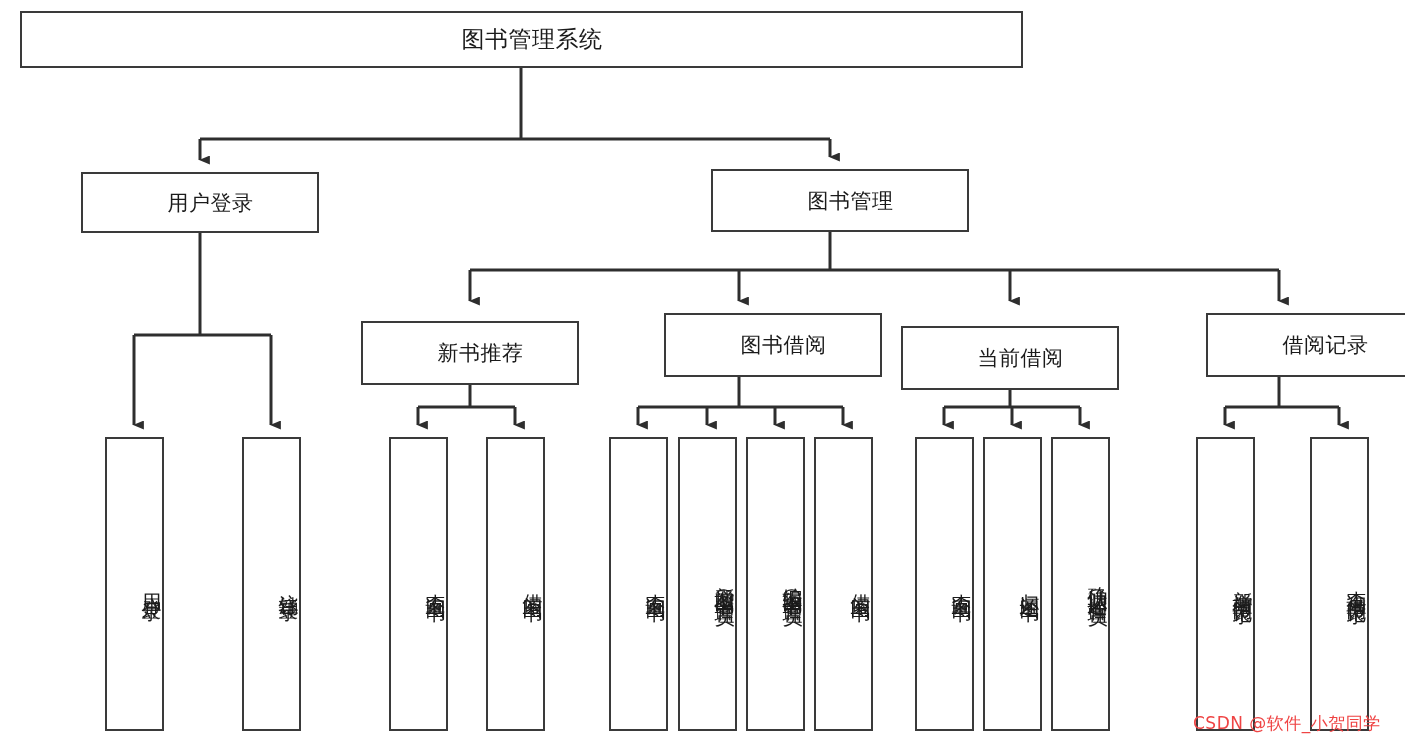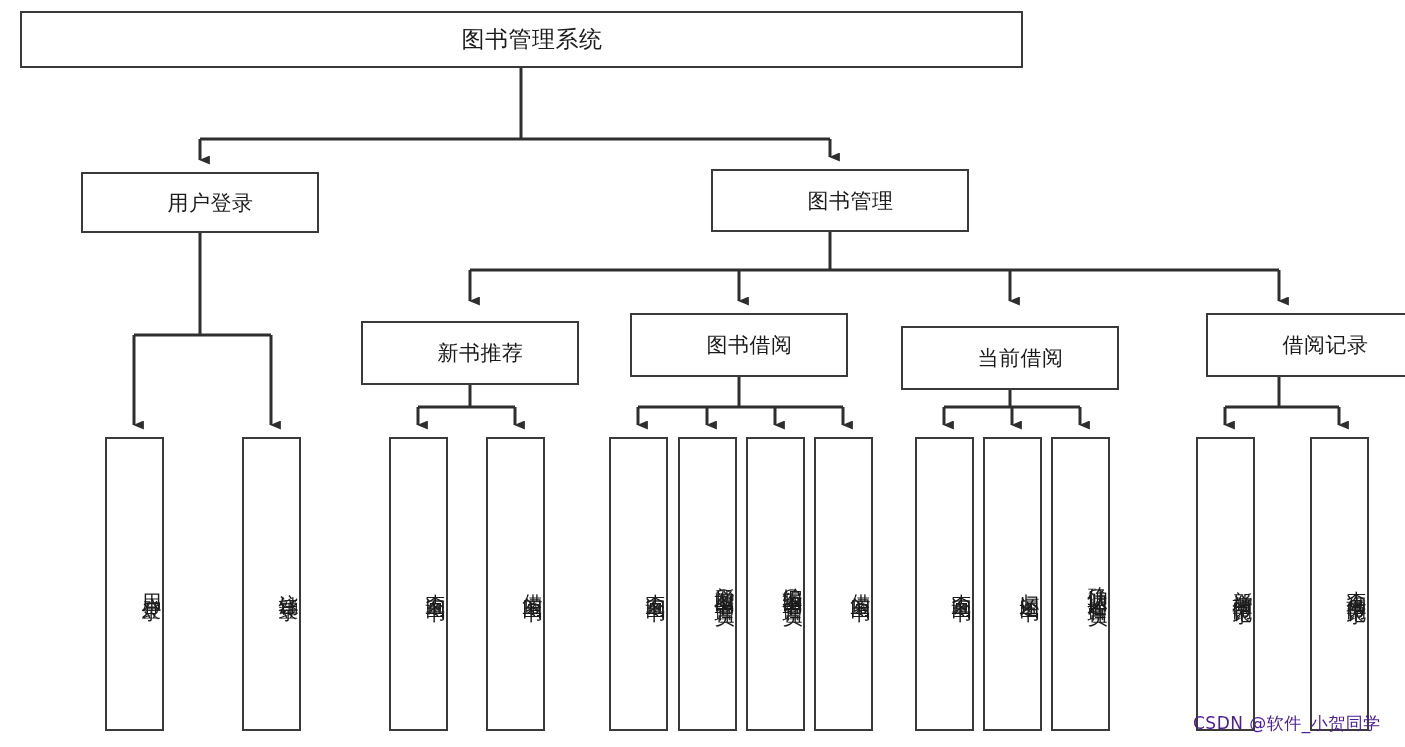--- a/index.html
+++ b/index.html
@@ -51,21 +51,21 @@
     align-items: flex-start;
     justify-content: center;
   }
   .node-v span {
     writing-mode: vertical-rl;
     text-orientation: upright;
   }
   .watermark {
     position: absolute;
     font-size: 17px;
-    color: #4c1d95;
+    color: #ef4444;
     white-space: nowrap;
     letter-spacing: 0.5px;
     pointer-events: none;
   }
 </style>
 </head>
 <body>
 
 <div id="canvas">
 
@@ -126,21 +126,21 @@
   <div class="node node-h" style="left:81px; top:172px; width:238px; height:61px;">
     <span>用户登录</span>
   </div>
   <div class="node node-h" style="left:711px; top:169px; width:258px; height:63px;">
     <span>图书管理</span>
   </div>
 
   <div class="node node-h" style="left:361px; top:313px; width:218px; height:64px;margin-top:8px;">
     <span>新书推荐</span>
   </div>
-  <div class="node node-h" style="left:630px; top:313px; width:218px; height:64px;">
+  <div class="node node-h" style="left:664px; top:313px; width:218px; height:64px;">
     <span>图书借阅</span>
   </div>
   <div class="node node-h" style="left:901px; top:326px; width:218px; height:64px;">
     <span>当前借阅</span>
   </div>
   <div class="node node-h" style="left:1170px; top:313px; width:218px; height:64px;margin-left:36px;">
     <span>借阅记录</span>
   </div>
 
   <div class="node node-v" style="left:105px; top:437px; width:59px; height:294px;">

